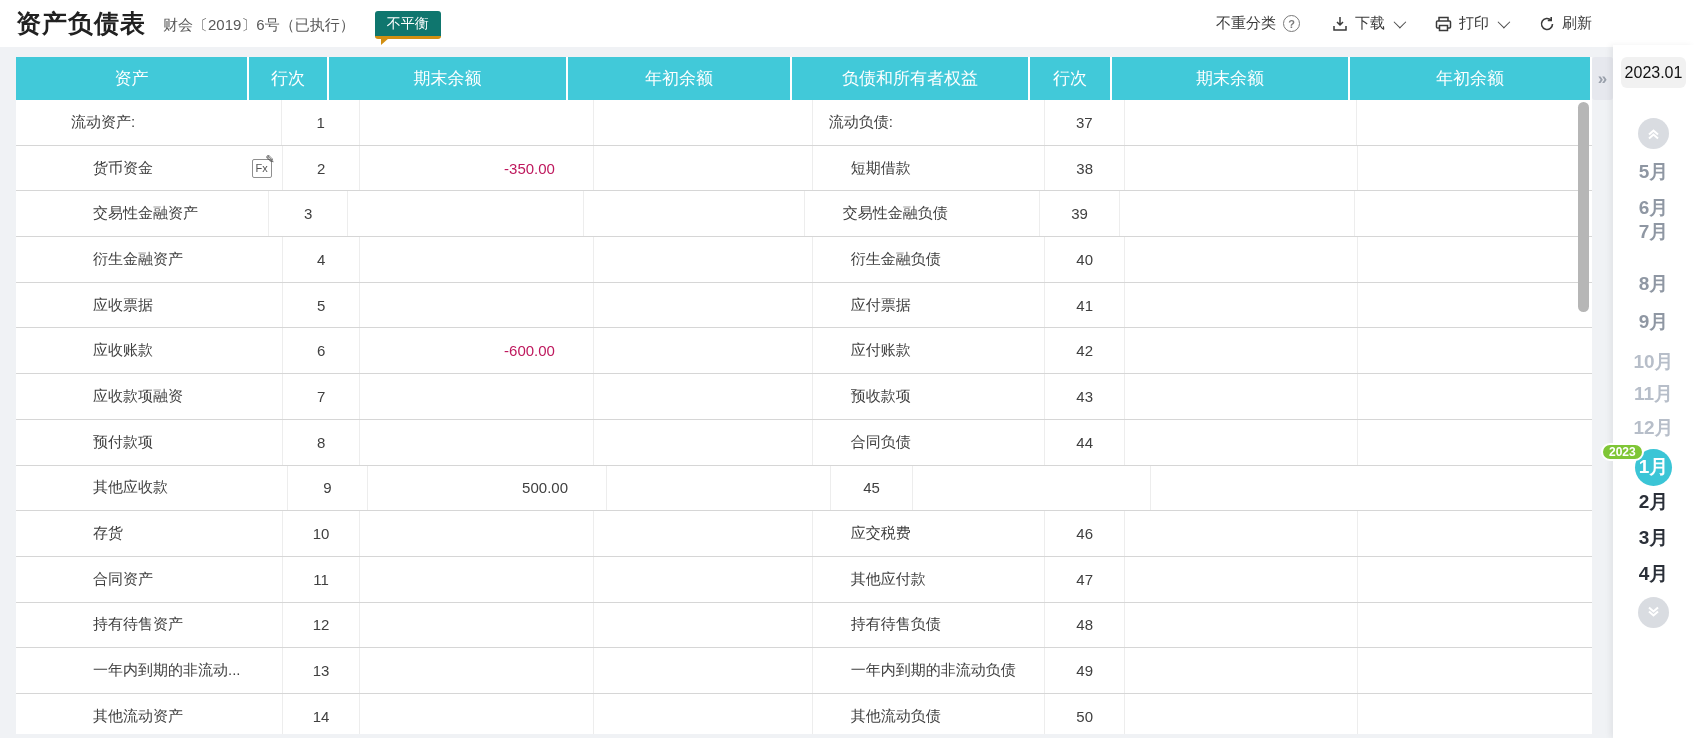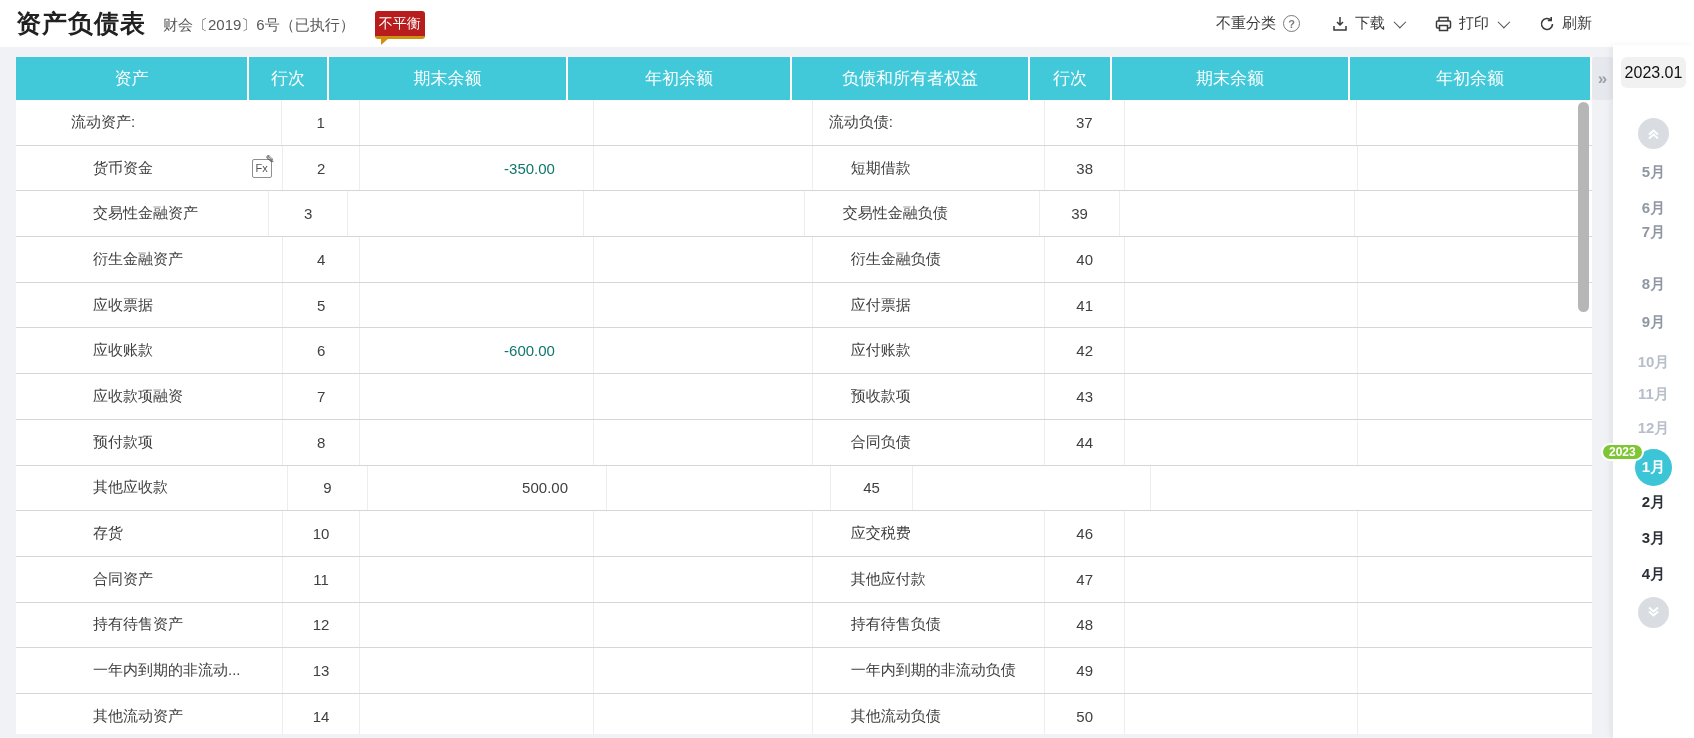--- a/index.html
+++ b/index.html
@@ -4,55 +4,55 @@
 <style>
   * { margin:0; padding:0; box-sizing:border-box; }
   html,body { width:1694px; height:738px; }
   body { font-family:"Liberation Sans","DejaVu Sans",sans-serif; background:#f0f2f5; overflow:hidden; }
   .page { position:relative; width:1694px; height:738px; background:#f0f2f5; }
 
   
   .topbar { position:absolute; left:0; top:0; width:1694px; height:47px; background:#ffffff; display:flex; align-items:center; }
   .title { font-size:25px; font-weight:700; color:#212121; margin-left:16px; letter-spacing:1px; }
   .subtitle { font-size:15px; color:#595959; margin-left:17px; margin-top:4px; }
-  .badge { position:relative; margin-left:20px; margin-top:2px; background:#b91c1c; color:#fff; font-size:14px; padding:4px 4px 3px; border-radius:3px; border-bottom:3px solid #d18f12; }
+  .badge { position:relative; margin-left:20px; margin-top:2px; background:#0f766e; color:#fff; font-size:14px; padding:4px 12px 3px; border-radius:3px; border-bottom:3px solid #d18f12; }
   .badge::after { content:""; position:absolute; left:6px; bottom:-9px; width:0; height:0; border-top:7px solid #d18f12; border-right:8px solid transparent; }
   .toolbar { position:absolute; right:102px; top:0; height:47px; display:flex; align-items:center; gap:32px; }
   .tool { display:flex; align-items:center; gap:7px; font-size:15px; color:#3a3a3a; cursor:pointer; }
   .qmark { display:inline-flex; width:17px; height:17px; border:1px solid #7a7a7a; border-radius:50%; color:#7a7a7a; font-size:11px; align-items:center; justify-content:center; font-weight:700; }
   .chev { width:9px; height:9px; border-right:1.5px solid #4a4a4a; border-bottom:1.5px solid #4a4a4a; transform:rotate(45deg) translateY(-2px); margin-left:2px; }
   .icon-svg { display:block; }
 
   
   .table { position:absolute; left:16px; top:57px; width:1576px; height:677px; background:#fff; overflow:hidden; }
   .thead { display:flex; gap:2px; height:43px; background:#fff; }
   .th { background:#41c9d9; color:#fff; font-size:17px; display:flex; align-items:center; justify-content:center; }
   .tbody { position:relative; }
   .row { display:flex; height:45.7px; border-bottom:1px solid #d6d6d6; background:#fff;padding-left:39px; }
   .cell { display:flex; align-items:center; font-size:15px; color:#404040; border-right:1px solid #ededed; height:100%; overflow:hidden; white-space:nowrap; }
   .cell:last-child { border-right:none; }
   .cell.label.lvl0 { padding-left:16px; }
   .cell.label.lvl1 { padding-left:38px; }
   .cell.linenum { justify-content:center; }
   .cell.amount { justify-content:flex-end; padding-right:38px; }
-  .neg { color:#0f766e; }
+  .neg { color:#be185d; }
   .fxbox { margin-left:auto; margin-right:10px; position:relative; width:20px; height:19px; border:1px solid #8f8f8f; border-radius:2px; background:#fff; color:#555; font-size:11px; display:flex; align-items:center; justify-content:center; cursor:pointer; }
   .fxbox .pencil { position:absolute; right:-4px; top:-7px; font-size:11px; color:#444; }
 
   
   .vscroll { position:absolute; left:1578px; top:102px; width:11px; height:210px; border-radius:6px; background:#b6b6b6; }
 
   
   .expand-chip { position:absolute; left:1592px; top:57px; width:21px; height:43px; background:#e6e8ee; color:#99a0ab; font-size:17px; font-weight:700; display:flex; align-items:center; justify-content:center; border-radius:3px; cursor:pointer; }
 
   
   .month-panel { position:absolute; left:1613px; top:45px; width:81px; height:693px; background:#ffffff; box-shadow:-3px 0 6px rgba(0,0,0,0.06); }
   .period-chip { position:absolute; left:8px; top:12px; width:65px; height:31px; background:#f1f1f1; border-radius:6px; font-size:16px; color:#111; display:flex; align-items:center; justify-content:center; cursor:pointer; }
   .scroll-circle { position:absolute; left:25px; width:31px; height:31px; border-radius:50%; background:#d9dce1; display:flex; align-items:center; justify-content:center; cursor:pointer; }
-  .month { position:absolute; left:0; width:81px; height:30px; display:flex; align-items:center; justify-content:center; font-size:15px; font-weight:700; cursor:pointer; }
+  .month { position:absolute; left:0; width:81px; height:30px; display:flex; align-items:center; justify-content:center; font-size:19px; font-weight:700; cursor:pointer; }
   .month.muted { color:#8f97a3; }
   .month.faded { color:#b7bec9; }
   .month.active { color:#2a2f38; }
   .month.selected { left:22px; width:37px; height:37px; border-radius:50%; background:#3bc5d6; color:#fff; }
   .year-badge { position:absolute; left:-12px; top:407px; background:#7fc636; border:2px solid #fff; color:#fff; font-size:12px; font-weight:700; padding:0 6px; height:18px; line-height:14px; border-radius:9px; z-index:5; }
 </style>
 </head>
 <body>
 
 <div class="page">

